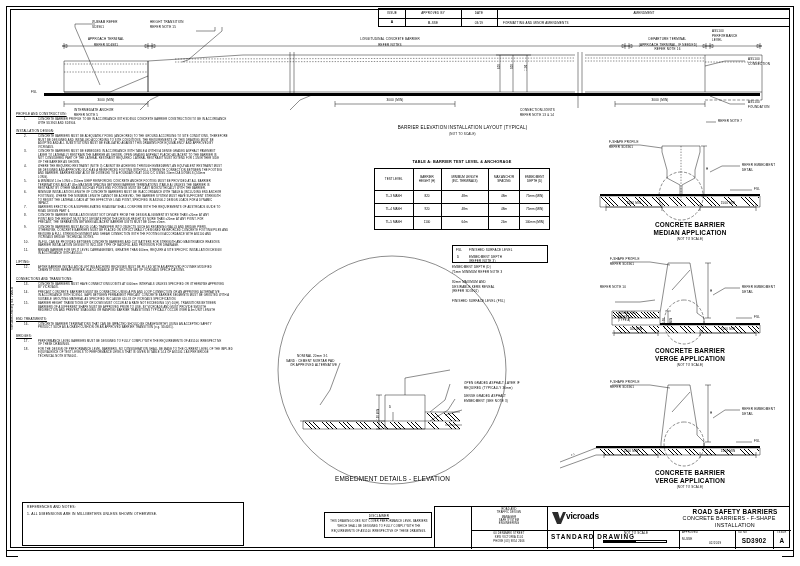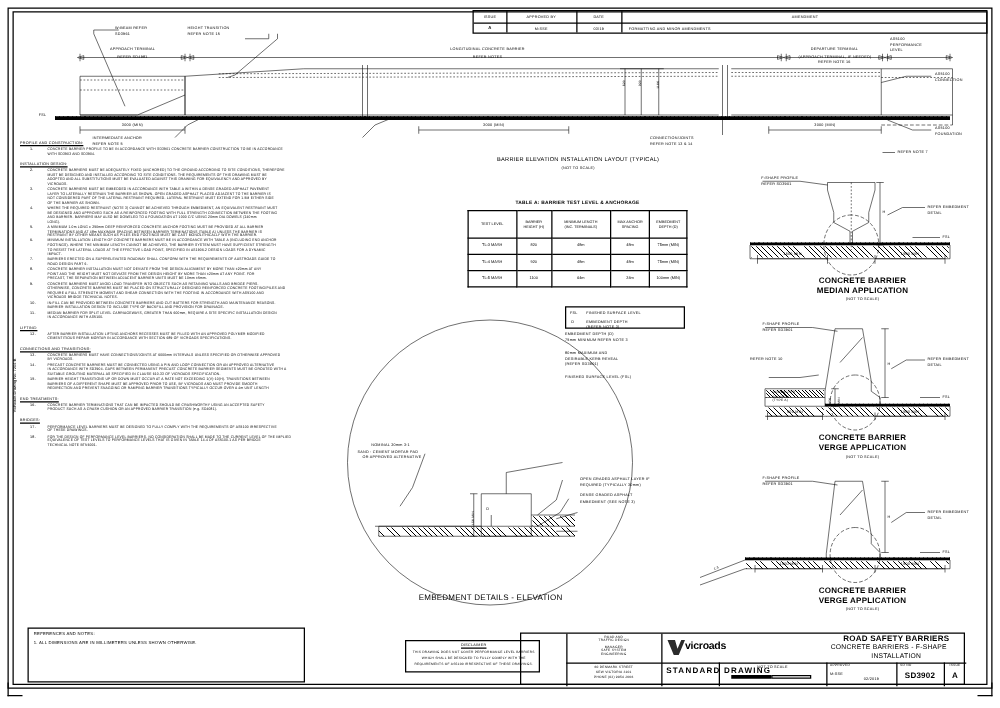--- a/index.html
+++ b/index.html
@@ -38,21 +38,21 @@
   
   #tblA{left:374px;top:168px;width:176px;height:62px;}
   #tblA table{border-collapse:collapse;width:100%;height:100%;font-size:3.1px;}
   #tblA td,#tblA th{border:1px solid #000;text-align:center;padding:0;line-height:1.15;font-weight:normal;}
   #tblA th{font-size:3.0px;}
 
   
   #legend{left:452px;top:245px;width:96px;height:18px;}
 
   
-  #tb{left:416px;top:506px;width:356px;height:42px;}
+  #tb{left:434px;top:506px;width:356px;height:42px;}
   .vline{position:absolute;width:1px;background:#000;}
   .hline{position:absolute;height:1px;background:#000;}
 
   
   .hatchR{background-image:repeating-linear-gradient(45deg,#000 0 0.5px,transparent 0.5px 3px);}
   .hatchD{background-image:repeating-linear-gradient(45deg,#000 0 0.6px,transparent 0.6px 2px);}
   .groundline{background-image:repeating-linear-gradient(135deg,#000 0 0.6px,transparent 0.6px 2.4px);}
 
   
   svg.ov{position:absolute;left:0;top:0;width:800px;height:566px;pointer-events:none;}

